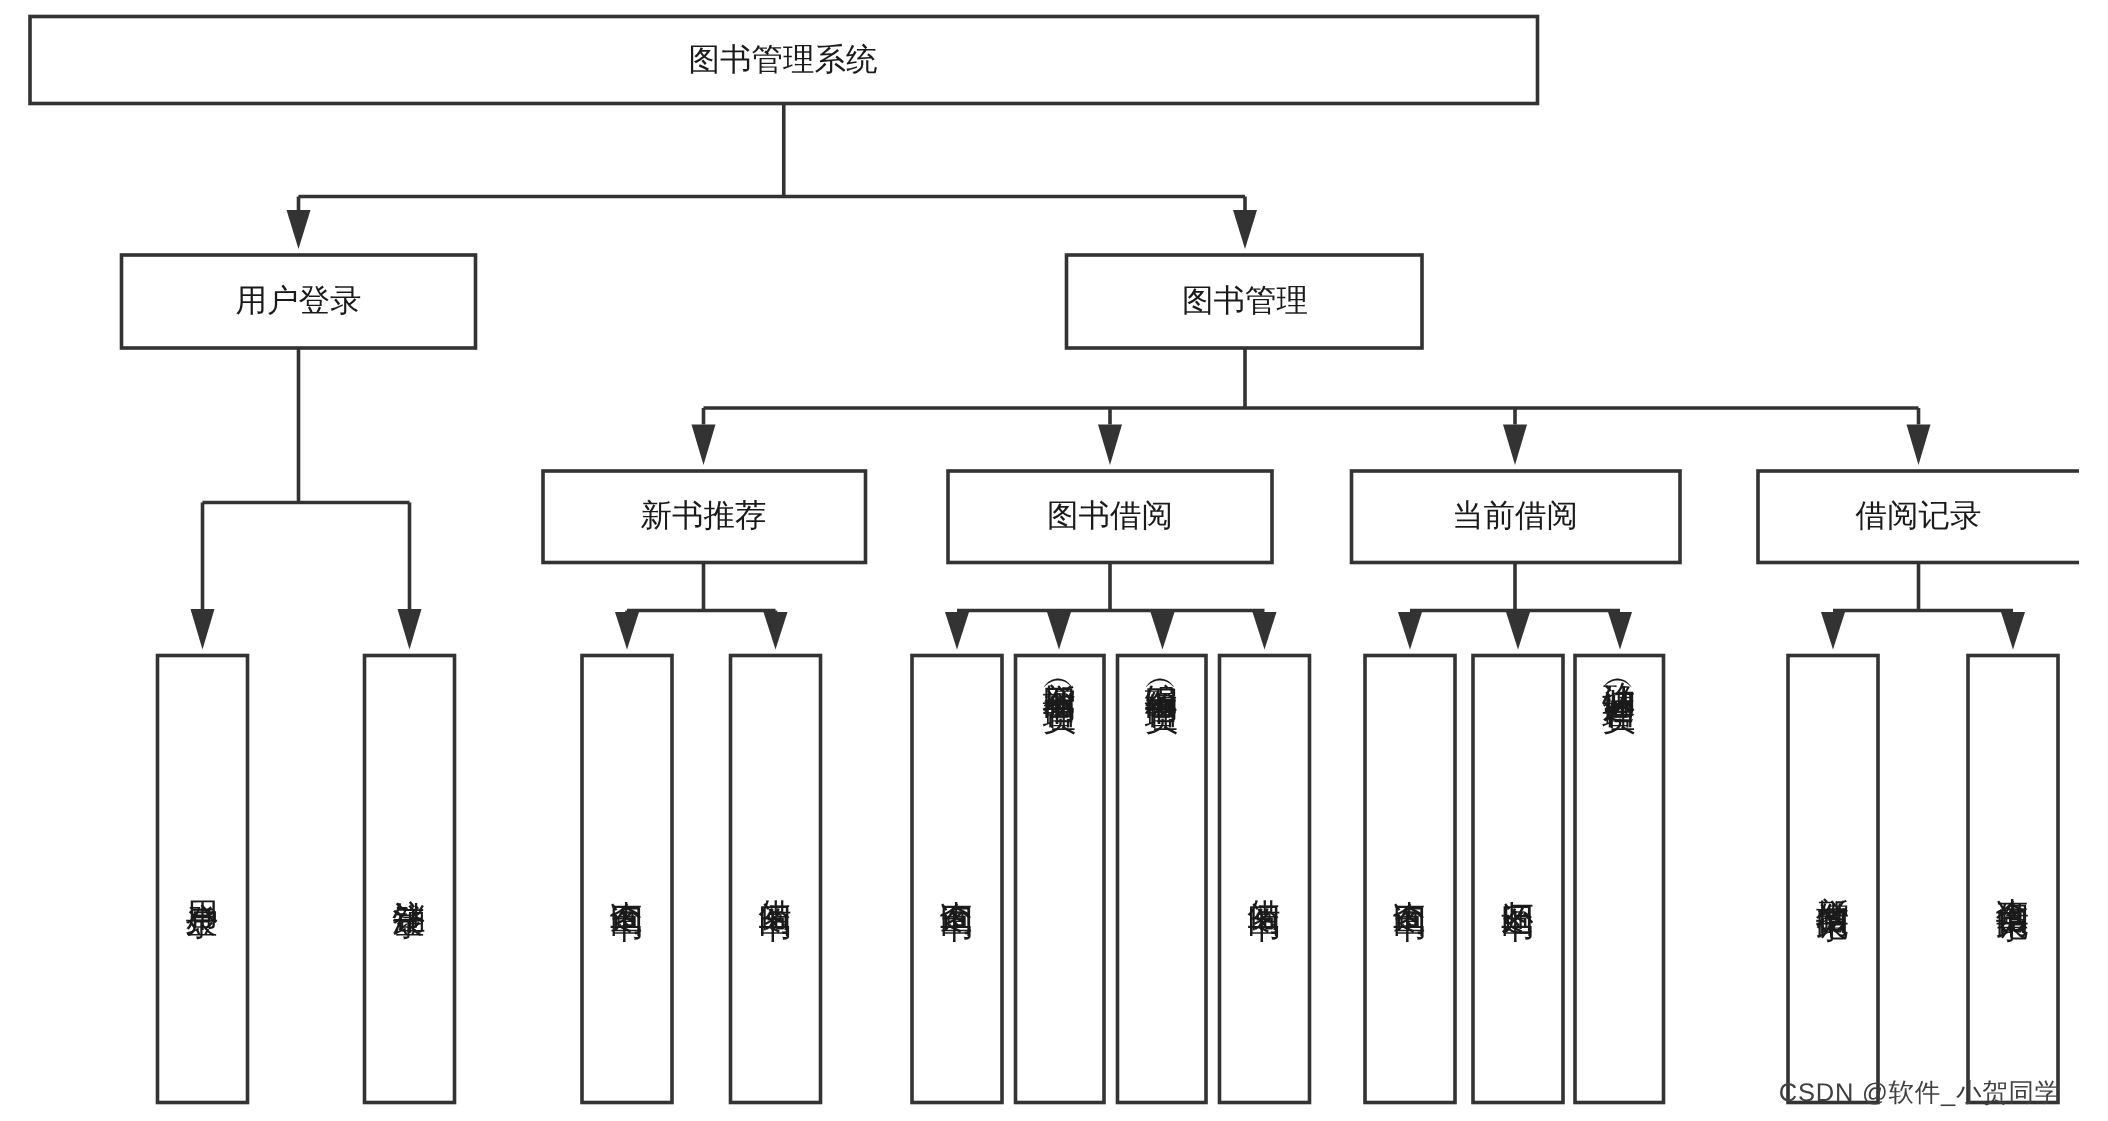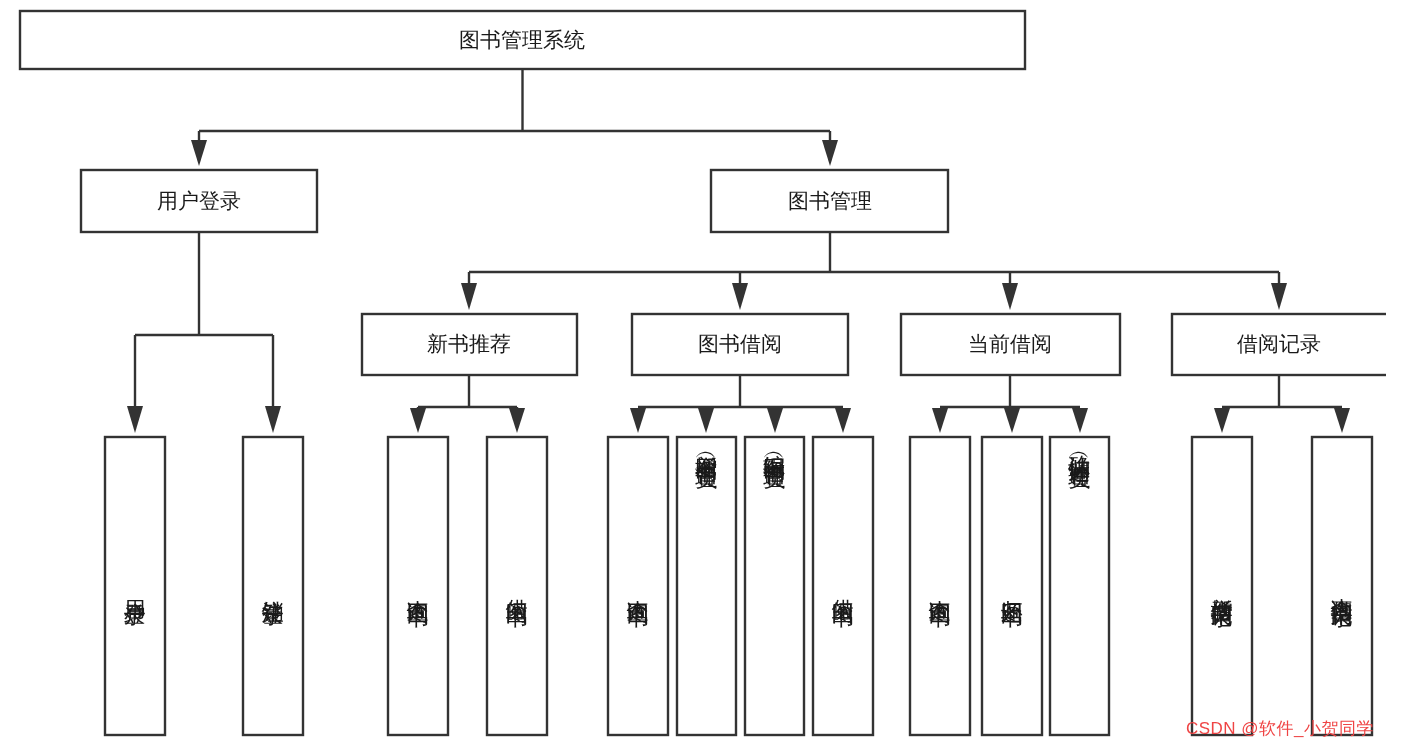--- a/index.html
+++ b/index.html
@@ -57,21 +57,21 @@
     text-align: center;
     white-space: nowrap;
     pointer-events: none;
   }
   .watermark {
     position: absolute;
     right: 12px;
     bottom: 7px;
     font-family: "Liberation Sans", "DejaVu Sans", sans-serif;
     font-size: 17px;
-    color: #ef4444;
+    color: #404040;
     letter-spacing: 0.5px;
     white-space: nowrap;
   }
 </style>
 </head>
 <body>
 
 <div id="page">
 
   <svg id="diagram" viewBox="0 0 1405 747">

